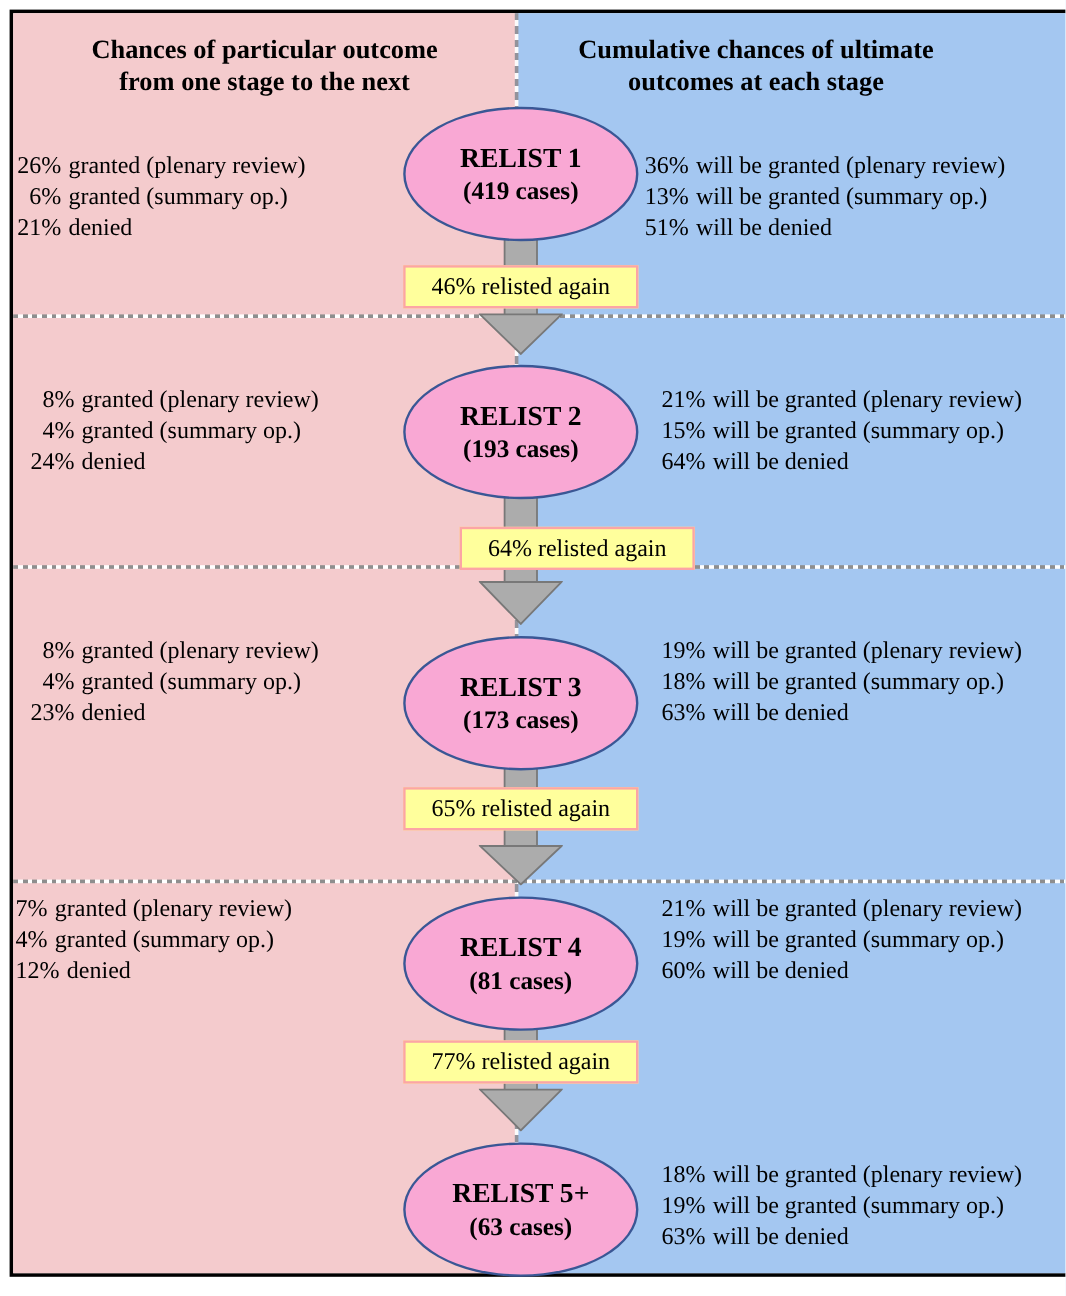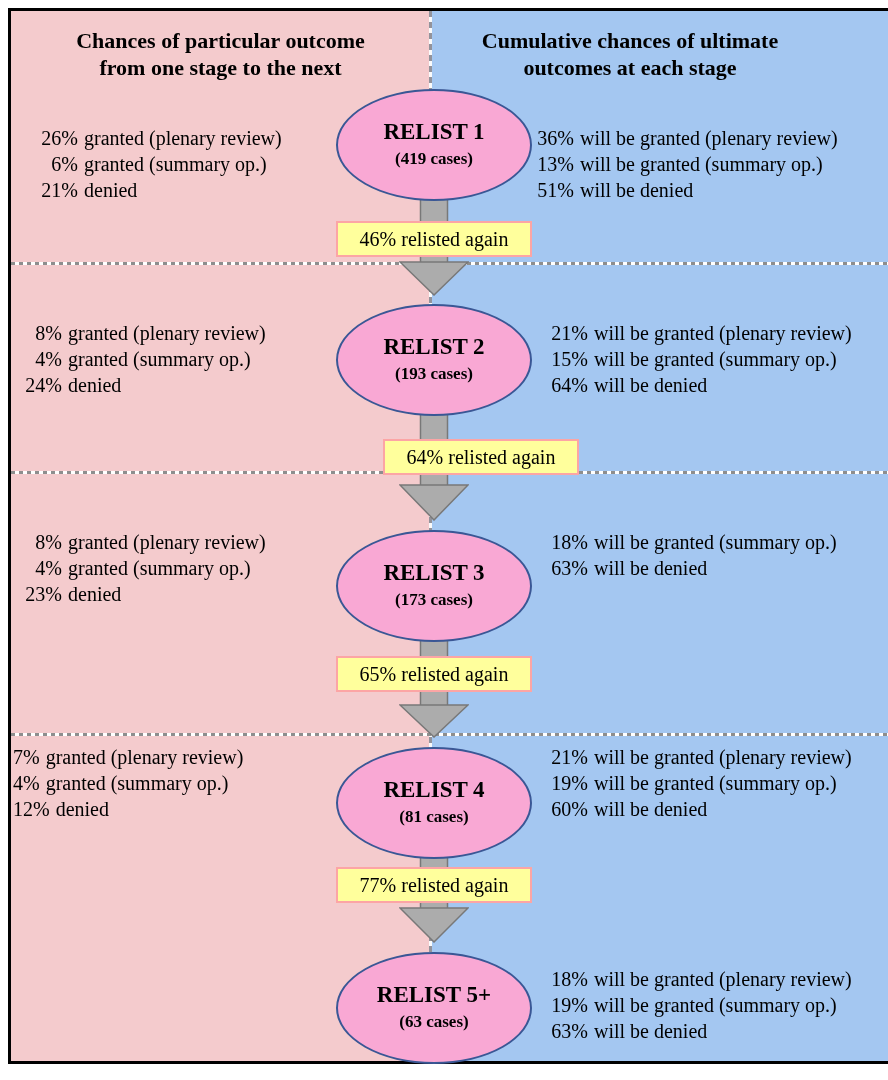--- a/index.html
+++ b/index.html
@@ -30,21 +30,21 @@
   .header-left{left:0;width:419px;}
   .header-right{left:419px;width:400px;}
   .arrow{position:absolute;z-index:3;}
   .node{
     position:absolute;left:325px;width:196px;height:112px;z-index:4;
     background:#f9a8d4;border:2px solid var(--node-border,#3A5795);border-radius:50%;
     display:flex;flex-direction:column;align-items:center;justify-content:center;
     text-align:center;box-sizing:border-box;
   }
   .node-title{font-weight:bold;font-size:23px;line-height:28px;}
-  .node-sub{font-weight:bold;font-size:17px;line-height:26px;}
+  .node-sub{font-weight:bold;font-size:21px;line-height:26px;}
   .alabel{
     position:absolute;left:325px;width:196px;height:36px;z-index:5;
     background:var(--label-bg,#FFFF9C);border:2px solid #fca5a5;box-sizing:border-box;
     display:flex;align-items:center;justify-content:center;
     font-size:20px;
   }
   .tblock{position:absolute;z-index:4;font-size:20px;line-height:26px;white-space:nowrap;}
   .tline .pct{display:inline-block;min-width:40px;text-align:right;}
   .tline .pct.flush{min-width:0;text-align:left;}
   .tline .rest{margin-left:6px;}
@@ -104,21 +104,21 @@
           <div class="node-sub">(81 cases)</div>
         </div>
         <div class="node" style="top: 941px;">
           <div class="node-title">RELIST 5+</div>
           <div class="node-sub">(63 cases)</div>
         </div>
         <div class="alabel" style="top: 210px;">46% relisted again</div>
         <div class="alabel" style="top: 428px; margin-left: 47px;">64% relisted again</div>
         <div class="alabel" style="top: 645px;">65% relisted again</div>
         <div class="alabel" style="top: 856px;">77% relisted again</div>
-        <div class="tblock" style="left: 27px; top: 114px; font-family: Liberation Serif, serif;">
+        <div class="tblock" style="left: 0; top: 114px; font-family: Liberation Serif, serif;">
           <div class="tline"><span class="pct">26%</span><span class="rest">granted (plenary review)</span></div>
           <div class="tline"><span class="pct">6%</span><span class="rest">granted (summary op.)</span></div>
           <div class="tline"><span class="pct">21%</span><span class="rest">denied</span></div>
         </div>
         <div class="tblock" style="left: 523px; top: 114px;">
           <div class="tline"><span class="pct">36%</span><span class="rest">will be granted (plenary review)</span></div>
           <div class="tline"><span class="pct">13%</span><span class="rest">will be granted (summary op.)</span></div>
           <div class="tline"><span class="pct">51%</span><span class="rest">will be denied</span></div>
         </div>
         <div class="tblock" style="left: 11px; top: 309px;">
@@ -130,20 +130,21 @@
           <div class="tline"><span class="pct">21%</span><span class="rest">will be granted (plenary review)</span></div>
           <div class="tline"><span class="pct">15%</span><span class="rest">will be granted (summary op.)</span></div>
           <div class="tline"><span class="pct">64%</span><span class="rest">will be denied</span></div>
         </div>
         <div class="tblock" style="left: 11px; top: 518px;">
           <div class="tline"><span class="pct">8%</span><span class="rest">granted (plenary review)</span></div>
           <div class="tline"><span class="pct">4%</span><span class="rest">granted (summary op.)</span></div>
           <div class="tline"><span class="pct">23%</span><span class="rest">denied</span></div>
         </div>
         <div class="tblock" style="left: 537px; top: 518px;">
+          <div class="tline"><span class="pct">19%</span><span class="rest">will be granted (plenary review)</span></div>
           <div class="tline"><span class="pct">18%</span><span class="rest">will be granted (summary op.)</span></div>
           <div class="tline"><span class="pct">63%</span><span class="rest">will be denied</span></div>
         </div>
         <div class="tblock" style="left: 2px; top: 733px;">
           <div class="tline"><span class="pct flush">7%</span><span class="rest">granted (plenary review)</span></div>
           <div class="tline"><span class="pct flush">4%</span><span class="rest">granted (summary op.)</span></div>
           <div class="tline"><span class="pct flush">12%</span><span class="rest">denied</span></div>
         </div>
         <div class="tblock" style="left: 537px; top: 733px;">
           <div class="tline"><span class="pct">21%</span><span class="rest">will be granted (plenary review)</span></div>

